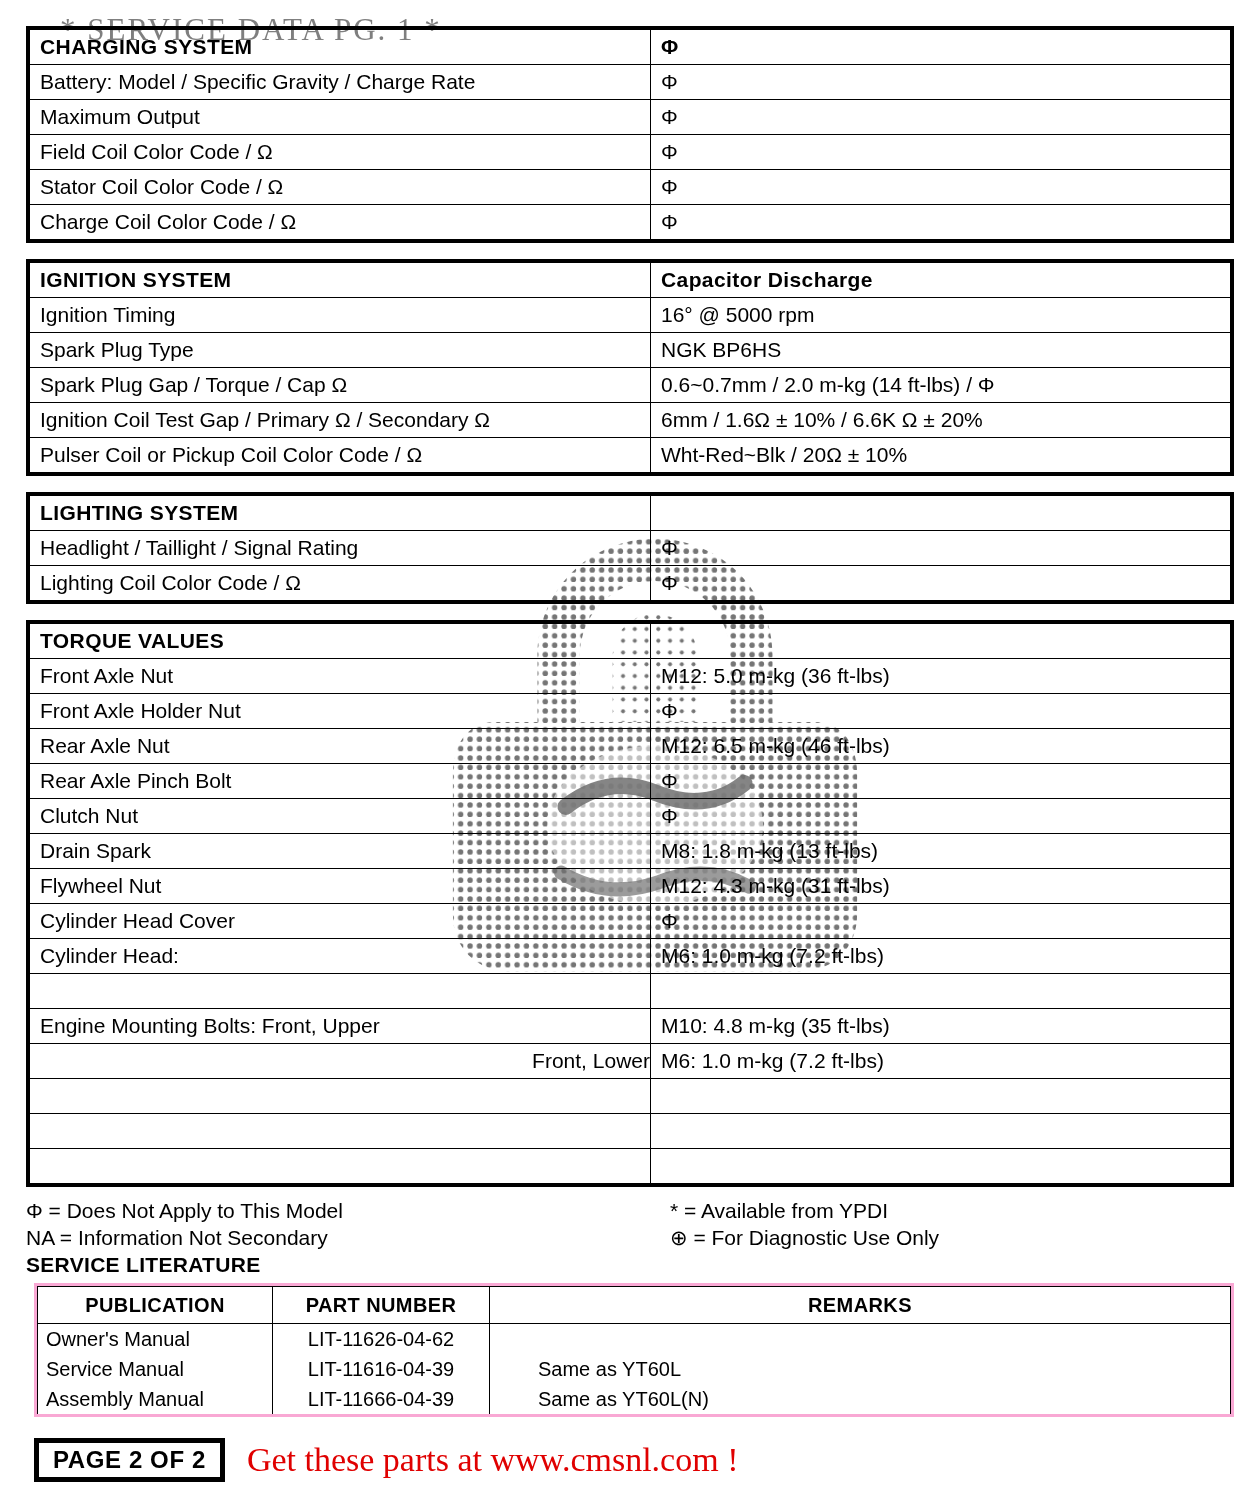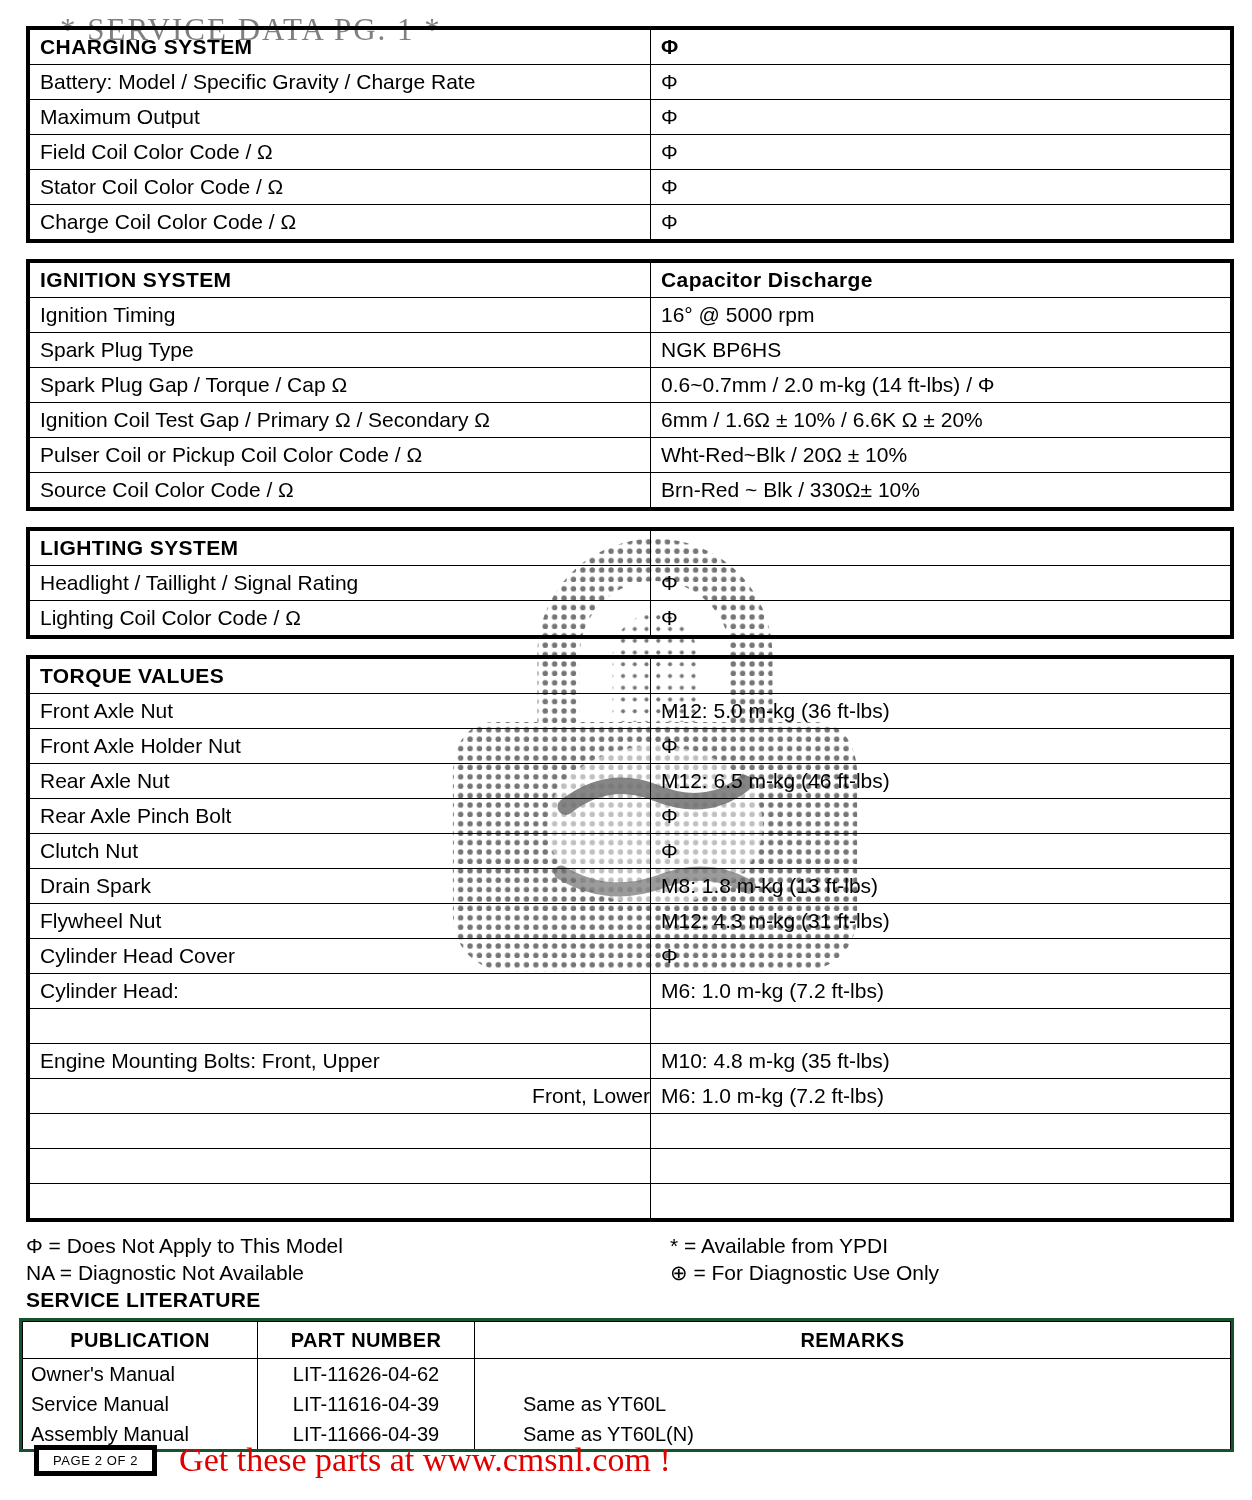--- a/index.html
+++ b/index.html
@@ -111,22 +111,22 @@
     margin: 2px 0 6px 26px;
     font-size: 21px;
     font-weight: bold;
     letter-spacing: .3px;
   }
 
   
   .lit-wrap {
     position: relative;
     z-index: 10;
-    margin: 0 18px 0 19px;
-    border: 3px solid #14532d;
+    margin: 0 18px 0 34px;
+    border: 3px solid #f9a8d4;
     box-sizing: border-box;
   }
   table.lit {
     width: 100%;
     border-collapse: collapse;
     table-layout: fixed;
   }
   table.lit th, table.lit td {
     border: 1.5px solid #000;
     font-size: 20px;
@@ -156,22 +156,22 @@
     width: 1252px;
     height: 52px;
     z-index: 12;
     display: flex;
     align-items: center;
   }
   .page-badge {
     margin-left: 34px;
     border: 5px solid #000;
     padding: 3px 14px;
-    font-size: 13px;
-    font-weight: normal;
+    font-size: 24px;
+    font-weight: bold;
     letter-spacing: .6px;
     background: #fff;
   }
   .cms-text {
     margin-left: 22px;
     color: #e00000;
     font-size: 34px;
     font-family: "Liberation Serif", serif;
     white-space: nowrap;
   }
@@ -257,24 +257,20 @@
               <td class="c-value">0.6~0.7mm / 2.0 m-kg (14 ft-lbs) / Φ</td>
             </tr>
             <tr class="">
               <td class="c-label">Ignition Coil Test Gap / Primary Ω / Secondary Ω</td>
               <td class="c-value">6mm / 1.6Ω ± 10% / 6.6K Ω ± 20%</td>
             </tr>
             <tr class="">
               <td class="c-label">Pulser Coil or Pickup Coil Color Code / Ω</td>
               <td class="c-value">Wht-Red~Blk / 20Ω ± 10%</td>
             </tr>
-            <tr class="">
-              <td class="c-label">Source Coil Color Code / Ω</td>
-              <td class="c-value">Brn-Red ~ Blk / 330Ω± 10%</td>
-            </tr>
           </tbody>
         </table>
     </div>
     <div class="spec-block">
       <table class="spec">
           <tbody id="tb-lighting">
             <tr class="section-head">
               <td class="c-label">LIGHTING SYSTEM</td>
               <td class="c-value"></td>
             </tr>
@@ -357,21 +353,21 @@
               <td class="c-value"></td>
             </tr>
           </tbody>
         </table>
     </div>
   </div>
 
   <div class="legend">
     <div class="col-a">
       <div class="line">Φ = Does Not Apply to This Model</div>
-      <div class="line">NA = Diagnostic Not Available</div>
+      <div class="line">NA = Information Not Secondary</div>
     </div>
     <div class="col-b">
       <div class="line">*  = Available from YPDI</div>
       <div class="line">⊕ = For Diagnostic Use Only</div>
     </div>
   </div>
 
   <div class="sub-title">SERVICE LITERATURE</div>
 
   <div class="lit-wrap">

